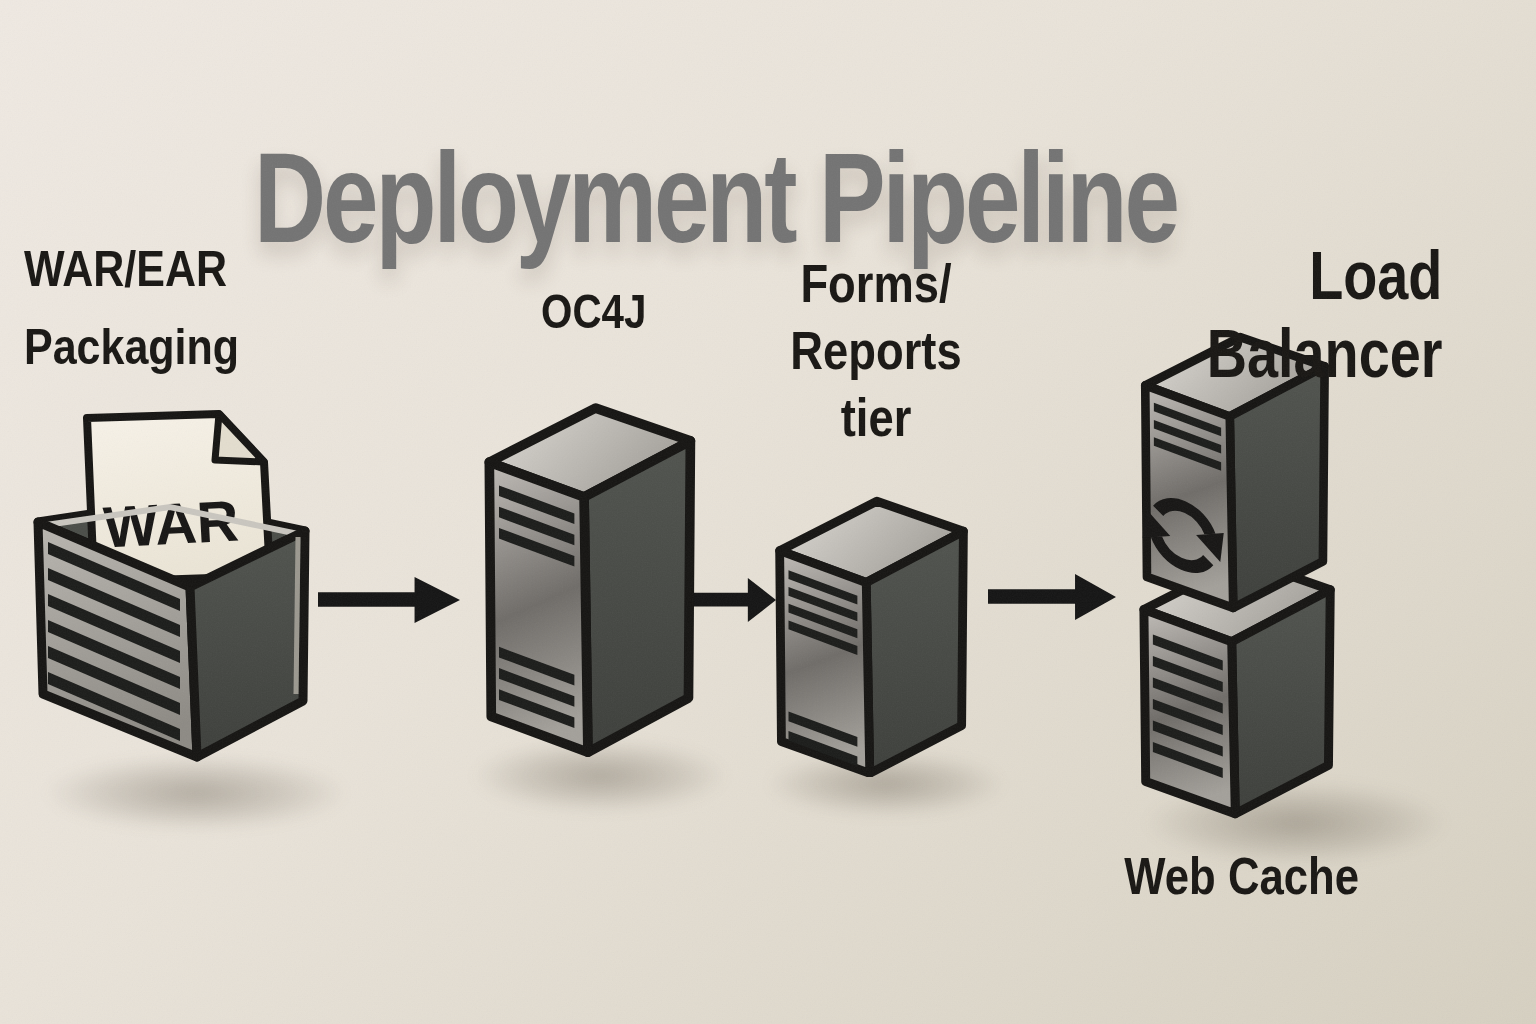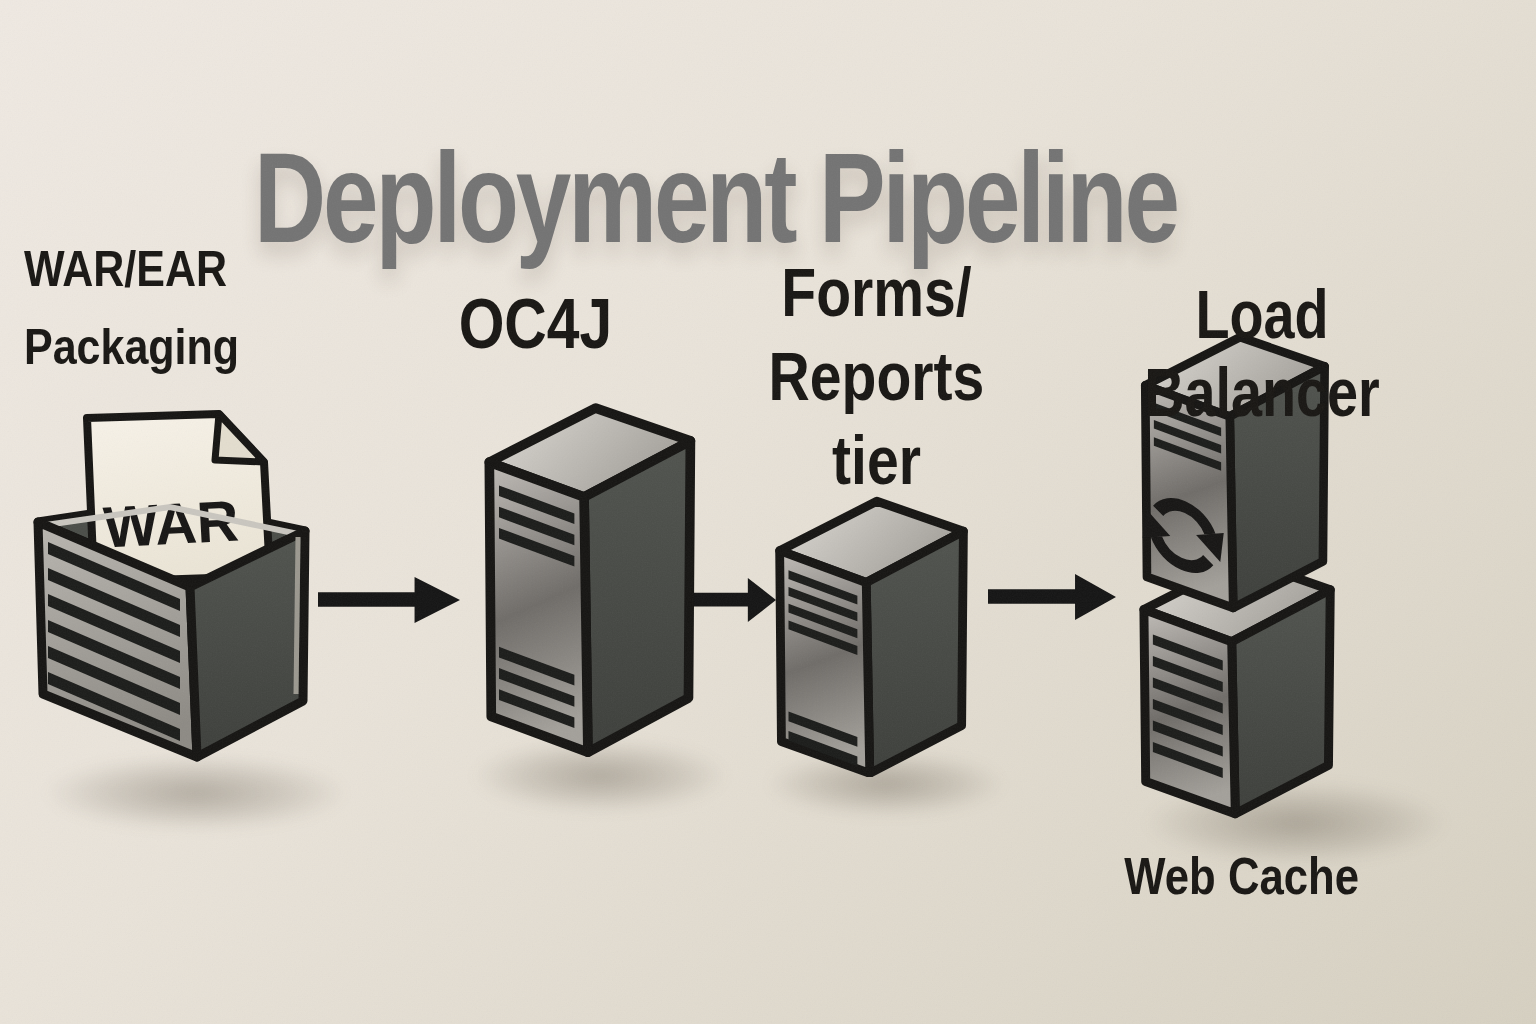--- a/index.html
+++ b/index.html
@@ -17,25 +17,25 @@
     z-index:5;
   }
   .title .inner{display:inline-block;transform:scaleX(.78);transform-origin:center top;white-space:nowrap;}
   .label{
     position:absolute;font-weight:700;color:#181613;z-index:6;
     white-space:pre-line;
   }
   .label .inner{display:inline-block;white-space:pre-line;}
   .lbl-packaging{left:24px;top:230px;width:420px;font-size:50px;line-height:78px;text-align:left;}
   .lbl-packaging .inner{transform:scaleX(.86);transform-origin:left top;}
-  .lbl-oc4j{left:444px;top:284px;width:300px;font-size:70px;text-align:left;}
+  .lbl-oc4j{left:444px;top:284px;width:300px;font-size:48px;text-align:center;}
   .lbl-oc4j .inner{transform:scaleX(.84);transform-origin:center top;}
-  .lbl-forms{left:726px;top:250px;width:300px;font-size:68px;line-height:84px;text-align:center;}
+  .lbl-forms{left:726px;top:250px;width:300px;font-size:54px;line-height:67px;text-align:center;}
   .lbl-forms .inner{transform:scaleX(.84);transform-origin:center top;}
-  .lbl-lb{left:1042px;top:236px;width:440px;font-size:68px;text-align:center;margin-top:39px;}
+  .lbl-lb{left:1042px;top:236px;width:440px;font-size:68px;text-align:right;}
   .lbl-lb .inner{transform:scaleX(.82);transform-origin:center top;}
   .lbl-cache{left:1042px;top:846px;width:400px;font-size:52px;text-align:center;}
   .lbl-cache .inner{transform:scaleX(.84);transform-origin:center top;}
   .icon{position:absolute;z-index:4;}
   .arrow{position:absolute;z-index:2;}
   .shadow{
     position:absolute;z-index:1;border-radius:50%;
     background:radial-gradient(ellipse at center,rgba(74,66,53,.34) 0%,rgba(74,66,53,.14) 45%,rgba(74,66,53,0) 72%);
     filter:blur(7px);
   }

